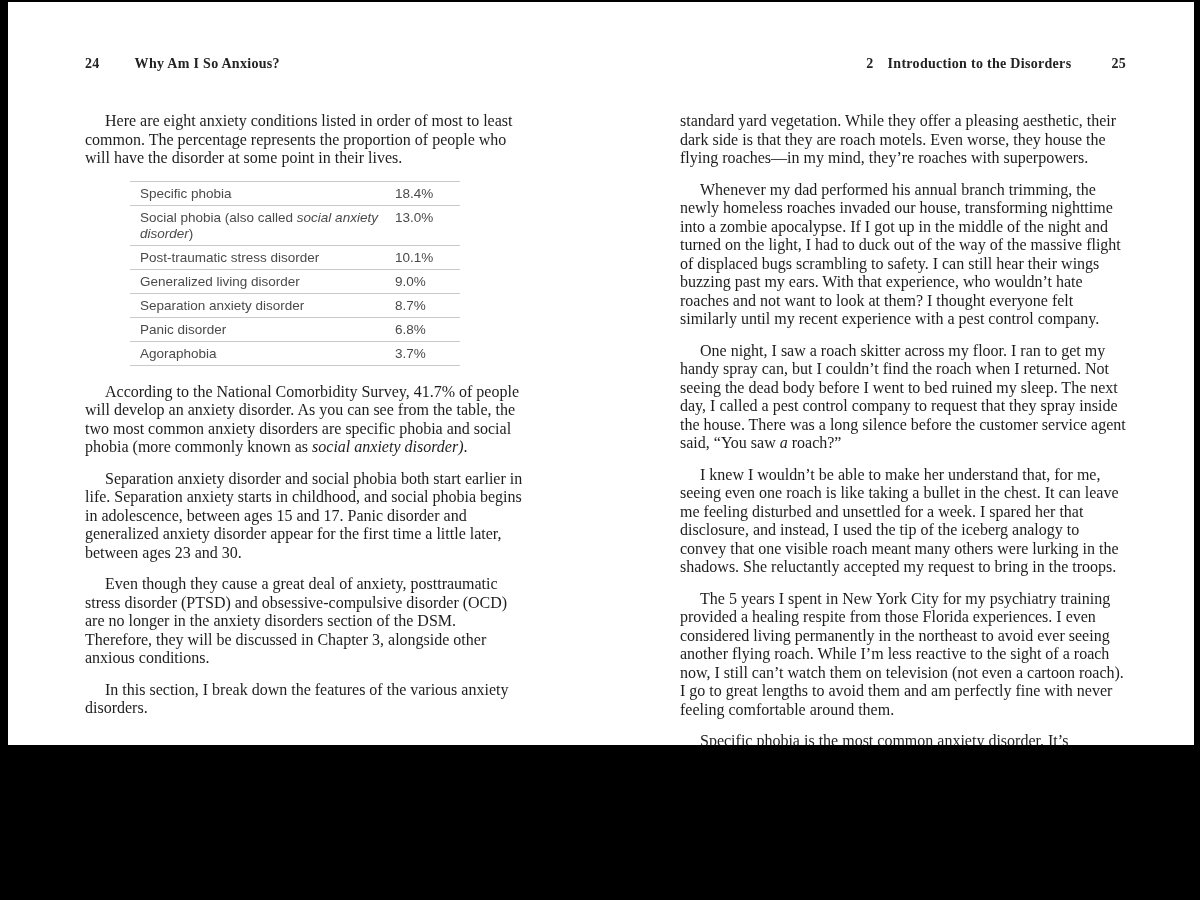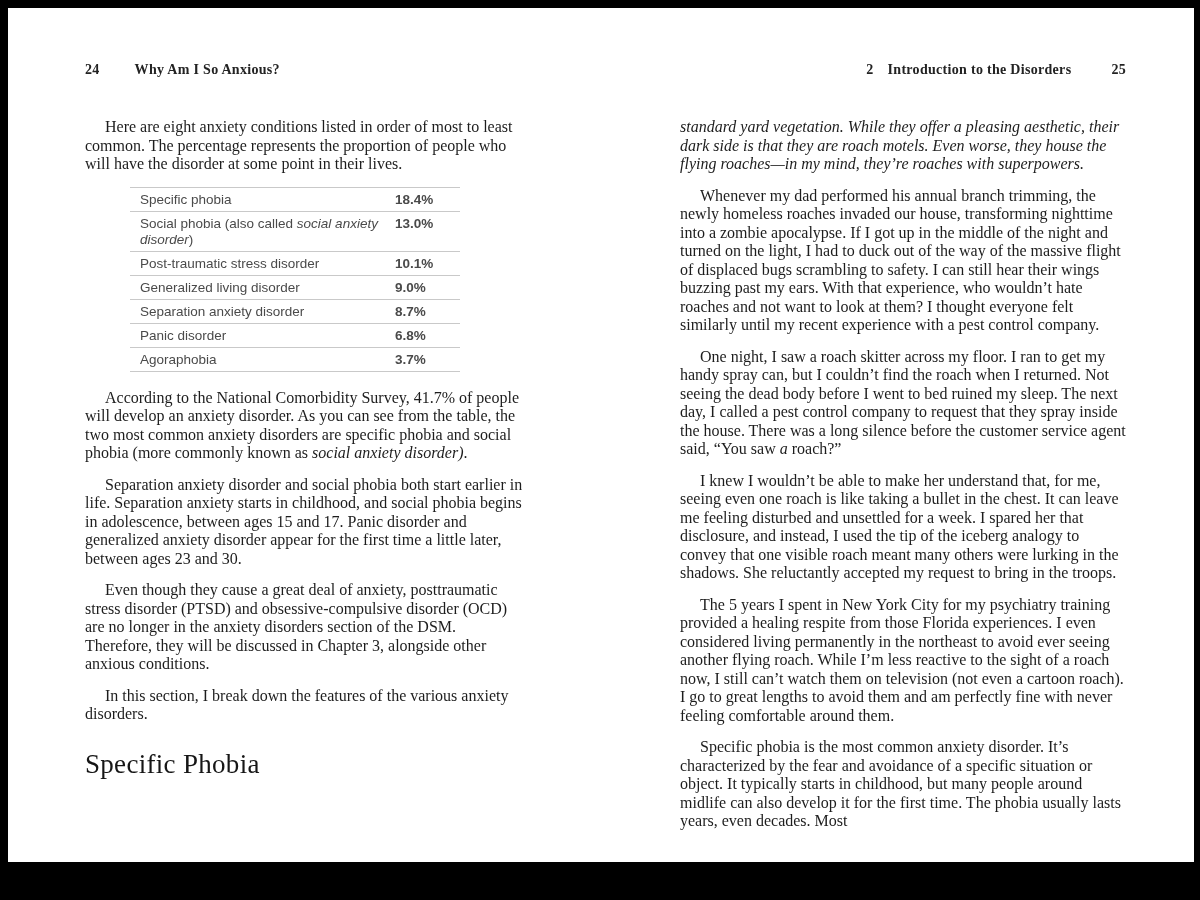--- a/index.html
+++ b/index.html
@@ -4,22 +4,22 @@
 <style>
   html, body { margin: 0; padding: 0; }
   body {
     width: 1200px; height: 900px;
     background: #000;
     position: relative;
     font-family: "Liberation Serif", "DejaVu Serif", serif;
   }
   .spread {
     position: absolute;
-    left: 8px; top: 8px;
-    width: 1186px; height: 854px;
+    left: 8px; top: 2px;
+    width: 1186px; height: 743px;
     background: #ffffff;
     overflow: hidden;
   }
   .page-column {
     position: absolute;
     top: 54px;
   }
   .page-left  { left: 77px;  width: 440px; }
   .page-right { left: 672px; width: 446px; }
 
@@ -37,39 +37,39 @@
   .page-right .running-head-row .chapter-num { margin-right: 14px; }
   .page-right .running-head-row .folio { margin-left: 40px; text-align: center; }
 
   .body-text p {
     margin: 0 0 13px 0;
     font-size: 16px;
     line-height: 18.5px;
     color: #1d1d1d;
     text-indent: 20px;
   }
-  .body-text p.flush { text-indent: 0; font-style: italic; }
+  .body-text p.flush { text-indent: 0; }
 
   table.prevalence {
     border-collapse: collapse;
     width: 330px;
     margin: 1px 0 17px 45px;
   }
   table.prevalence td {
     border-top: 1px solid #c9c9c9;
     font-family: "Liberation Sans", "DejaVu Sans", sans-serif;
     font-size: 13.5px;
     line-height: 16px;
     color: #4a4a4a;
     vertical-align: top;
     padding: 4px 0 3px 0;
   }
   table.prevalence tr:last-child td { border-bottom: 1px solid #c9c9c9; }
   table.prevalence td.cond { padding-left: 10px; width: 245px; padding-right: 10px; }
-  table.prevalence td.pct  { width: 65px; font-weight: bold; }
+  table.prevalence td.pct  { width: 65px; }
 
   h2.section-heading {
     font-family: "Liberation Serif", "DejaVu Serif", serif;
     font-weight: normal;
     font-size: 27px;
     line-height: 30px;
     letter-spacing: 0.3px;
     color: #161616;
     margin: 25px 0 7px 0;
   }

